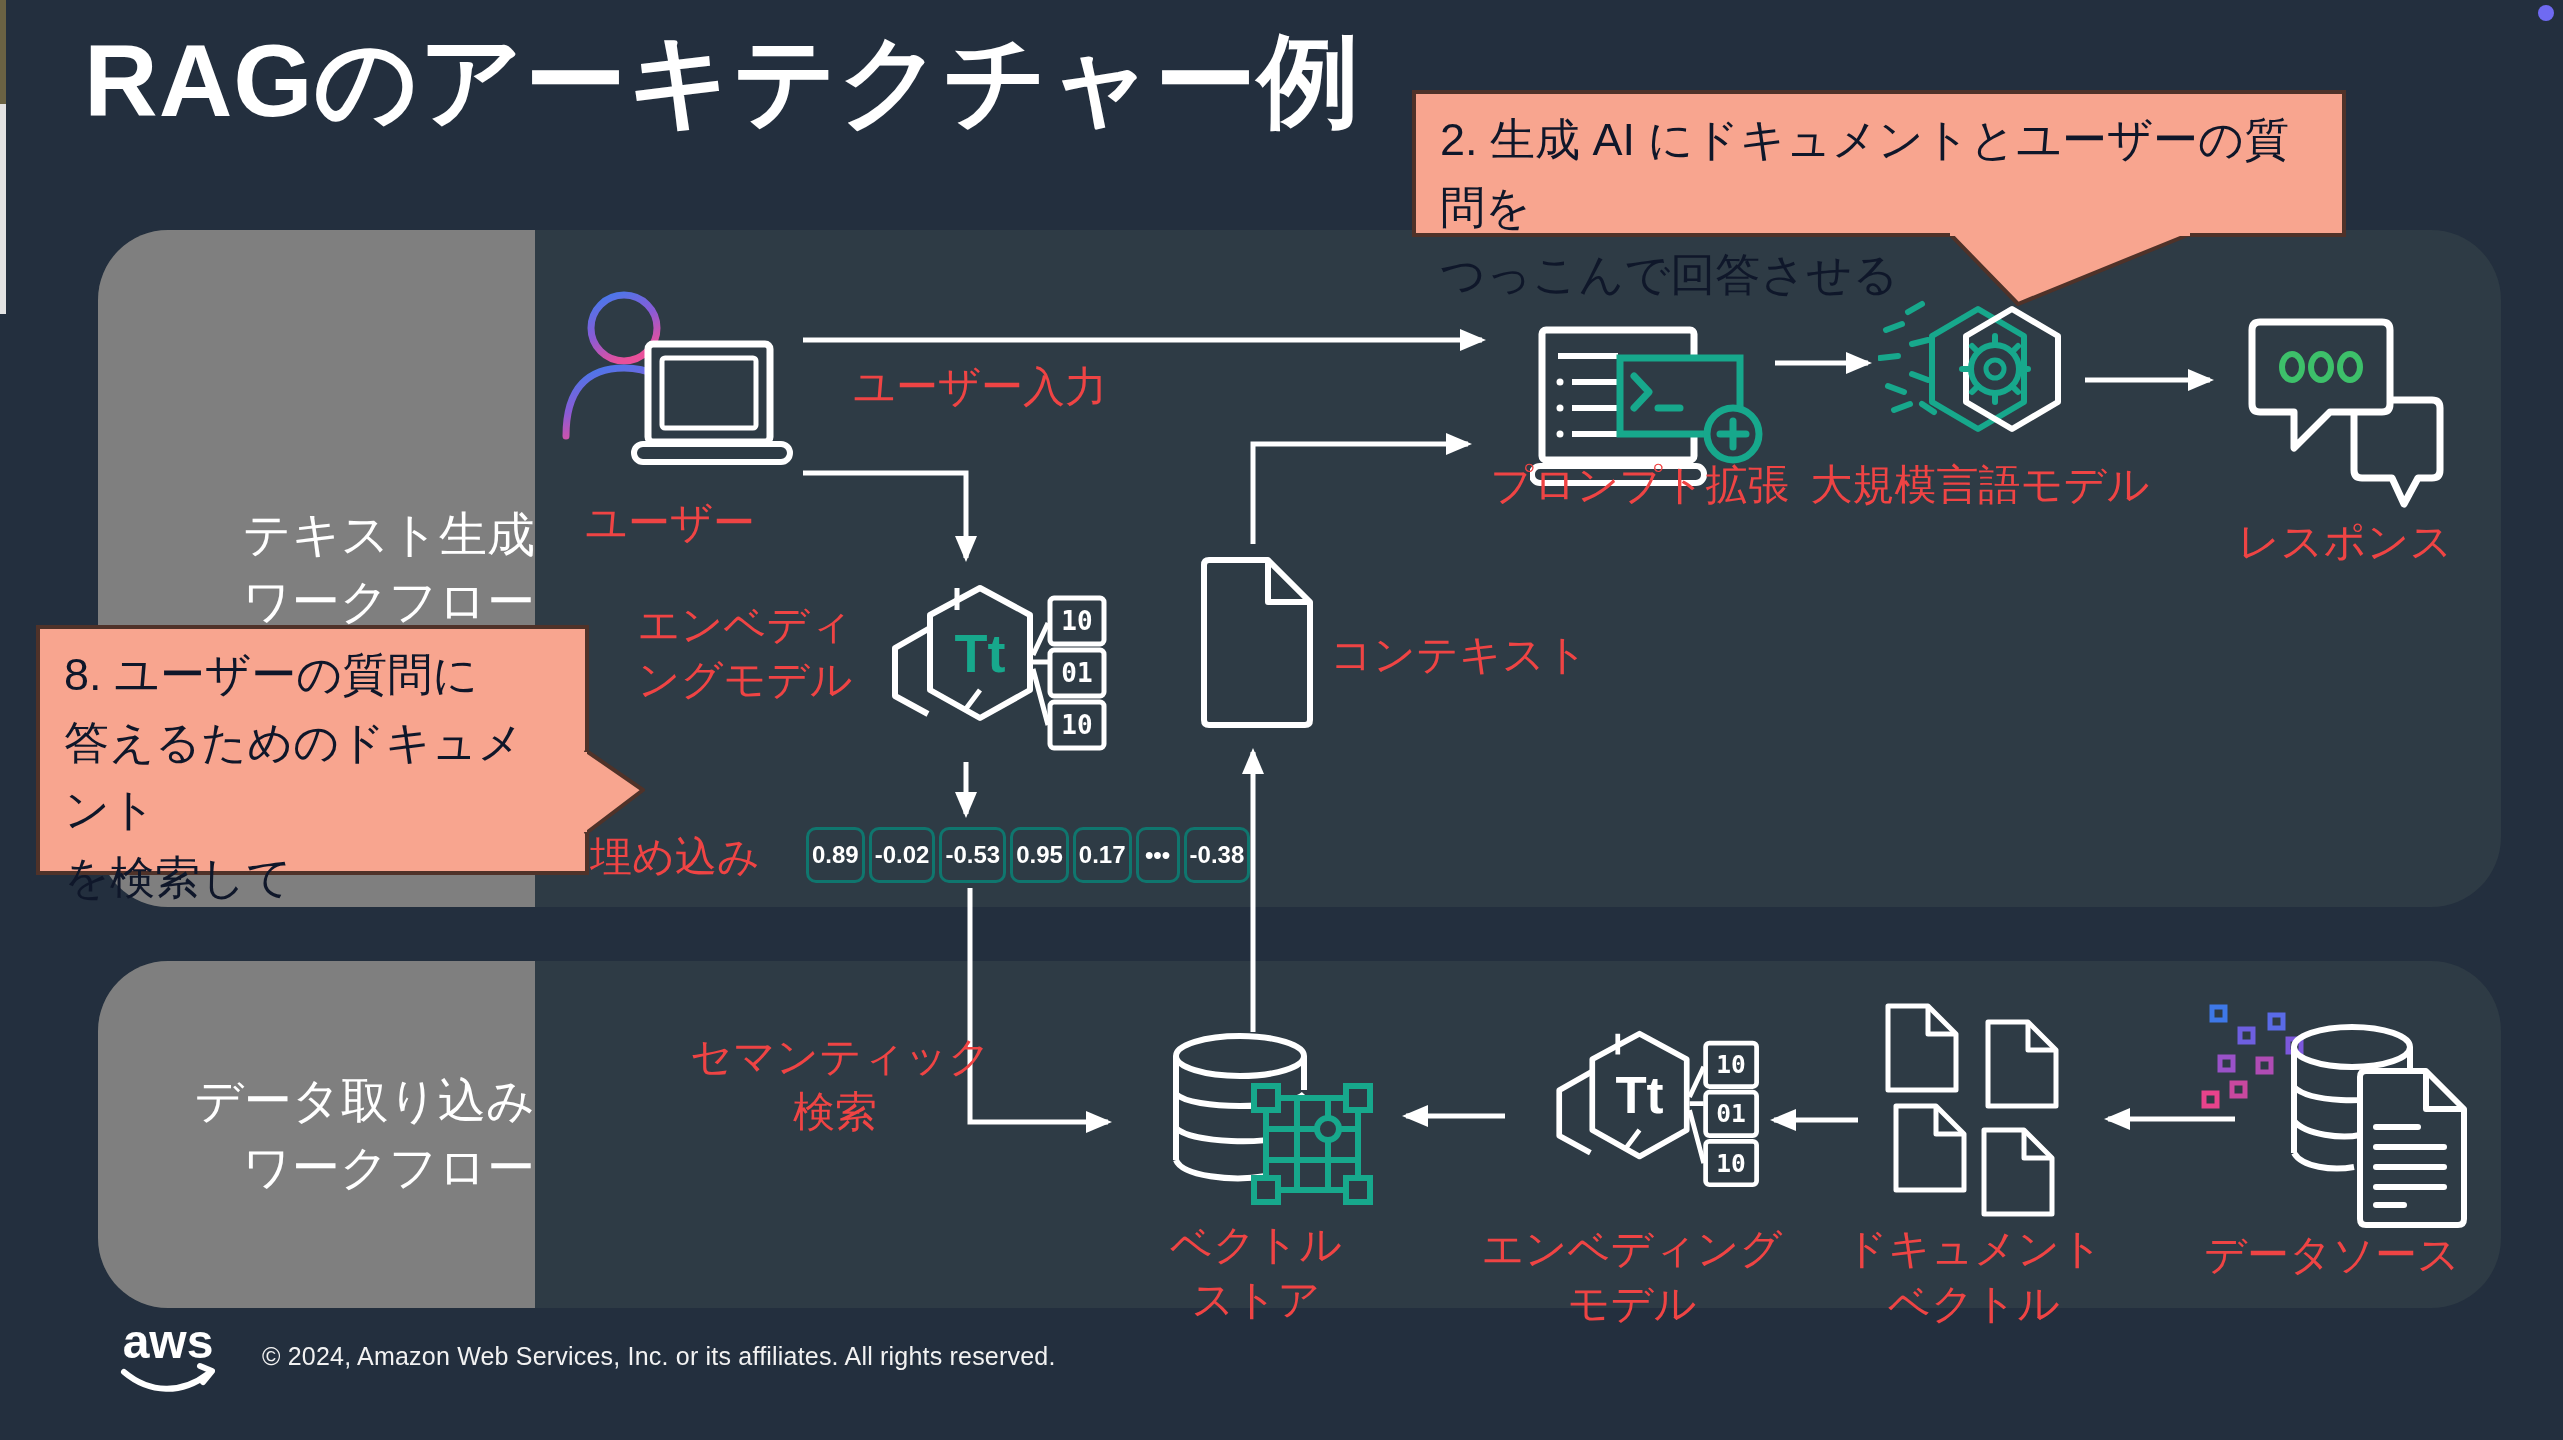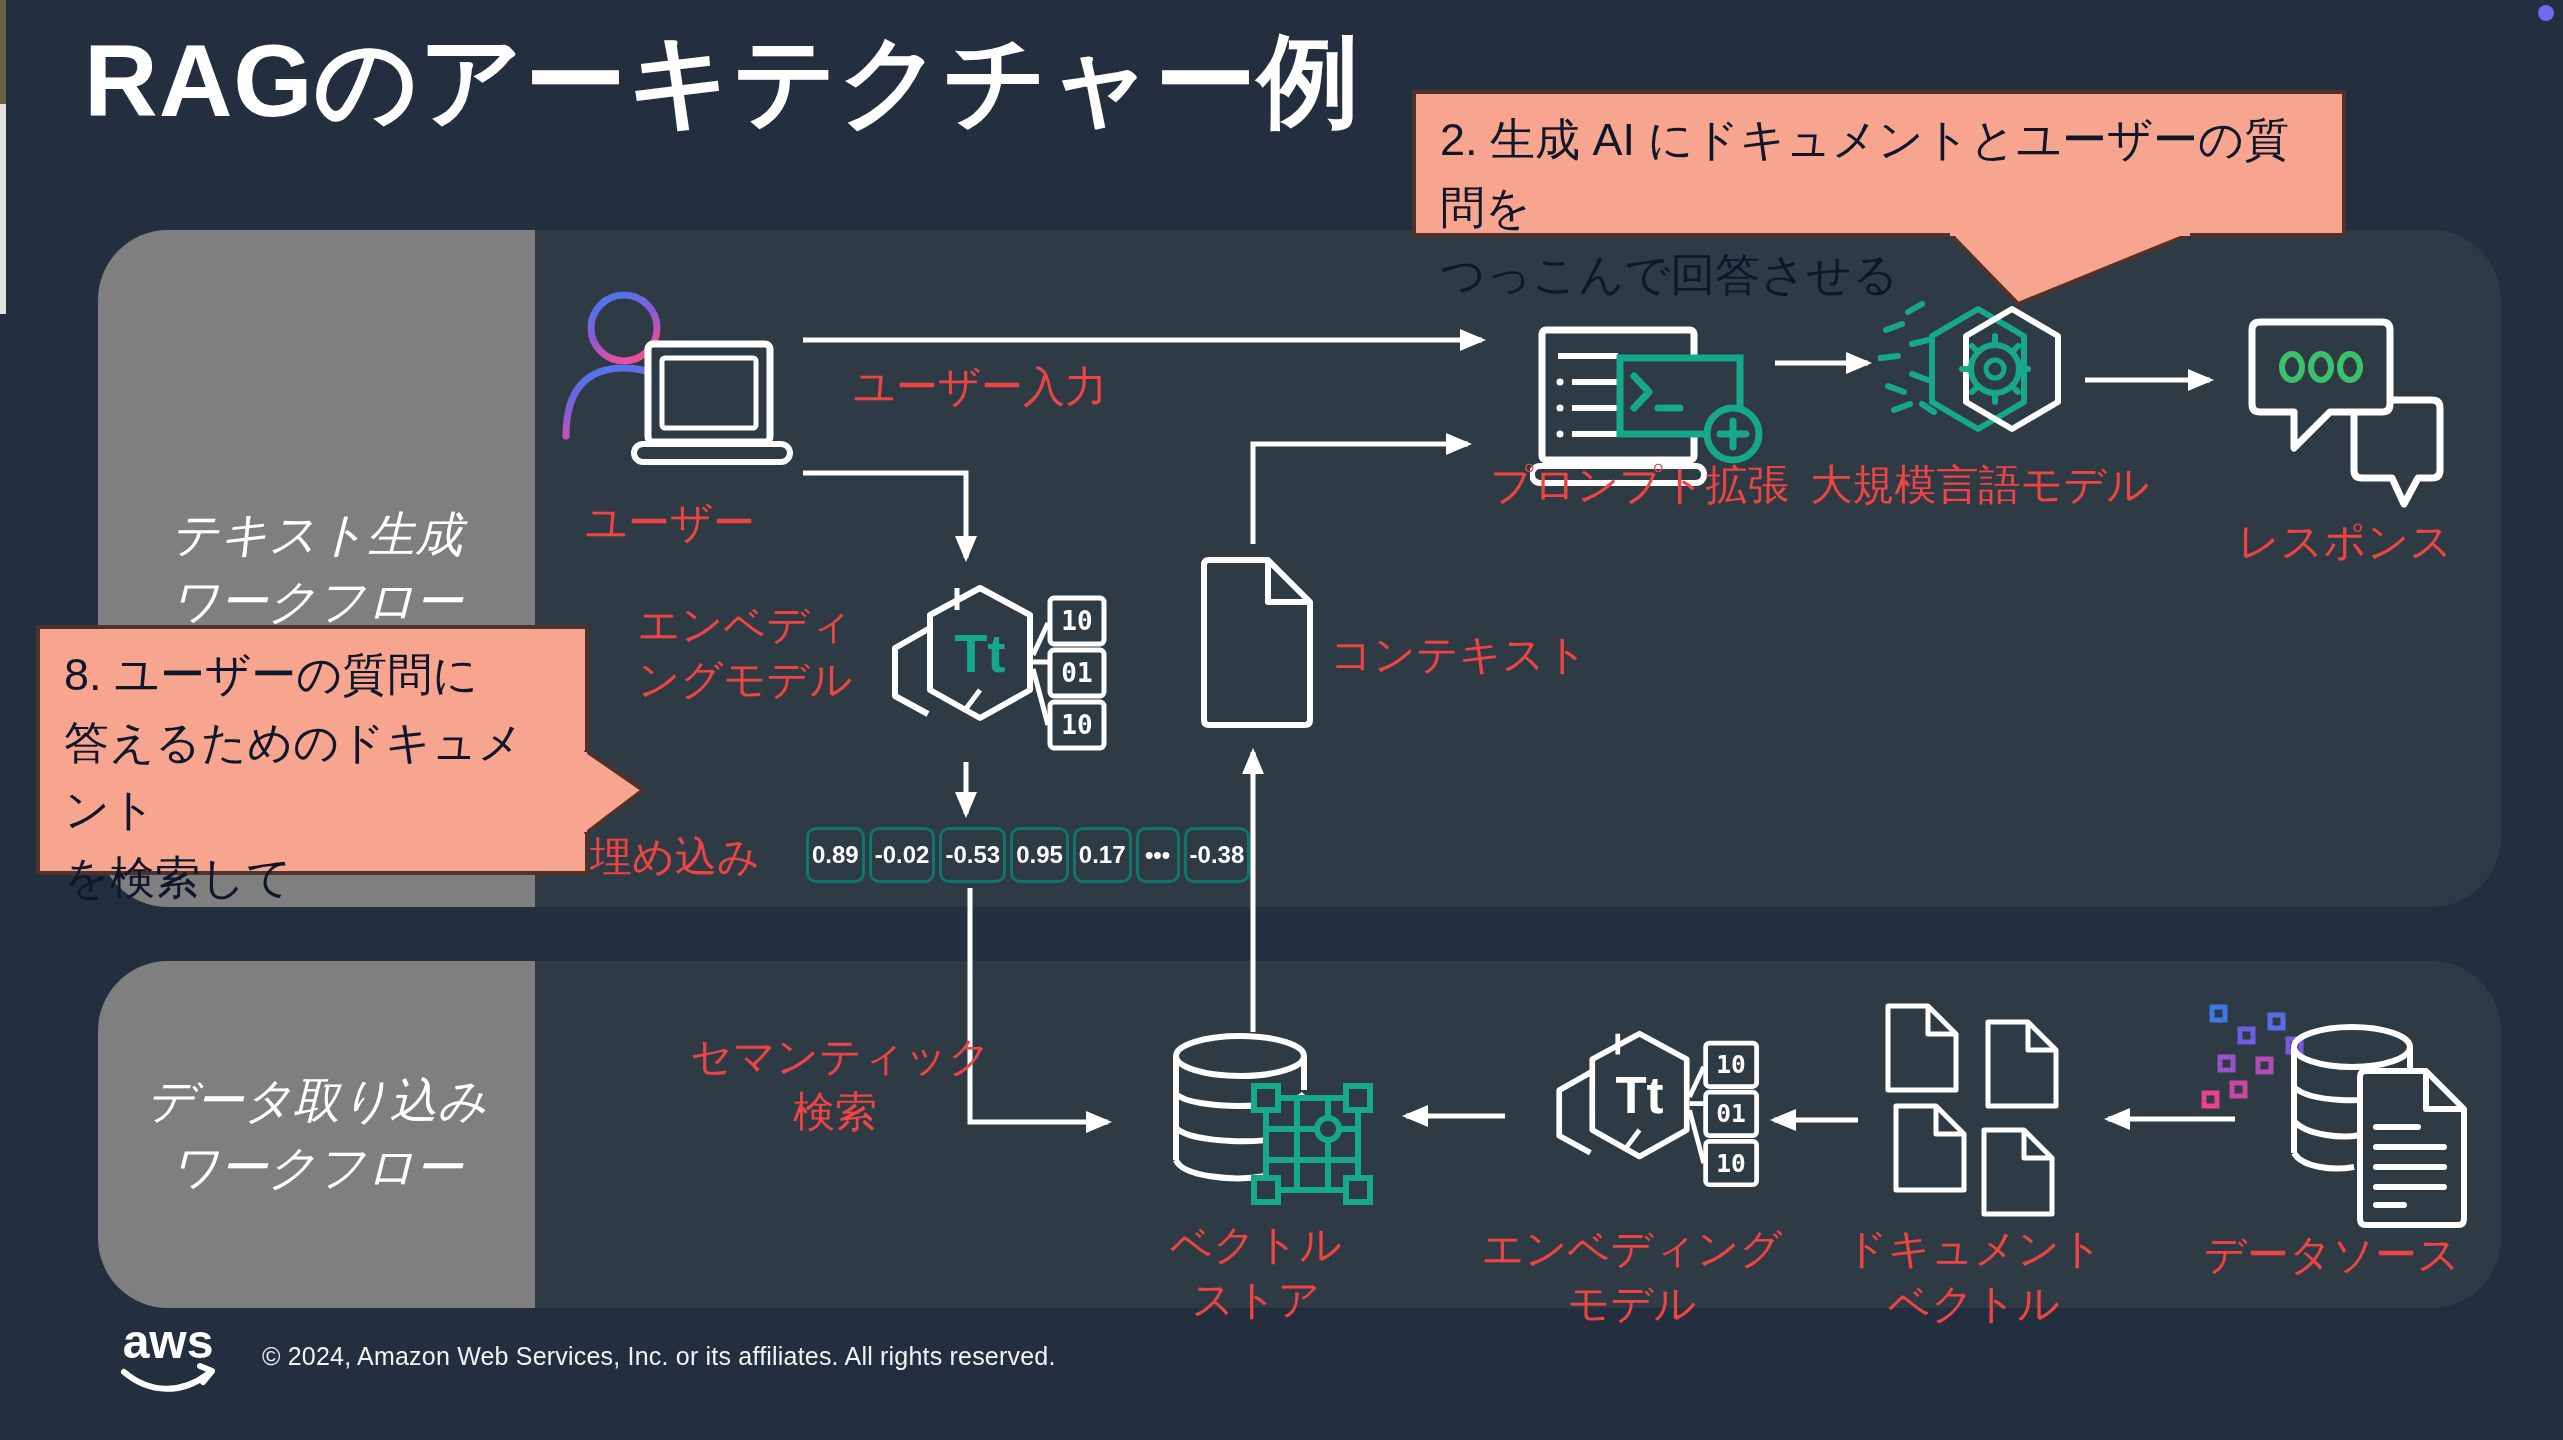--- a/index.html
+++ b/index.html
@@ -15,22 +15,22 @@
   }
   .panel{
     position:absolute;left:98px;width:2403px;background:#2E3B45;
     border-radius:70px;z-index:1;
   }
   .panel-top{top:230px;height:677px;}
   .panel-bottom{top:961px;height:347px;}
   .graybar{
     position:absolute;left:0;top:0;width:437px;height:100%;
     background:#7F7F7F;border-radius:70px 0 0 70px;
-    display:flex;flex-direction:column;align-items:center;justify-content:center;
-    text-align:center;font-size:48px;line-height:1.38;color:#fff;font-style:italic;
+    display:flex;flex-direction:column;align-items:flex-end;justify-content:center;
+    text-align:center;font-size:48px;line-height:1.38;color:#fff;
   }
   .arrows{position:absolute;left:0;top:0;z-index:2;pointer-events:none;}
   .iconsvg{position:absolute;z-index:3;}
   .label{
     position:absolute;z-index:3;color:#ef4444;font-size:42px;line-height:1.3;
     text-align:center;white-space:nowrap;
   }
   .callout{
     position:absolute;background:#F8A58F;border:4px solid #4F3229;
     color:#0f172a;font-size:45px;line-height:1.5;z-index:5;

